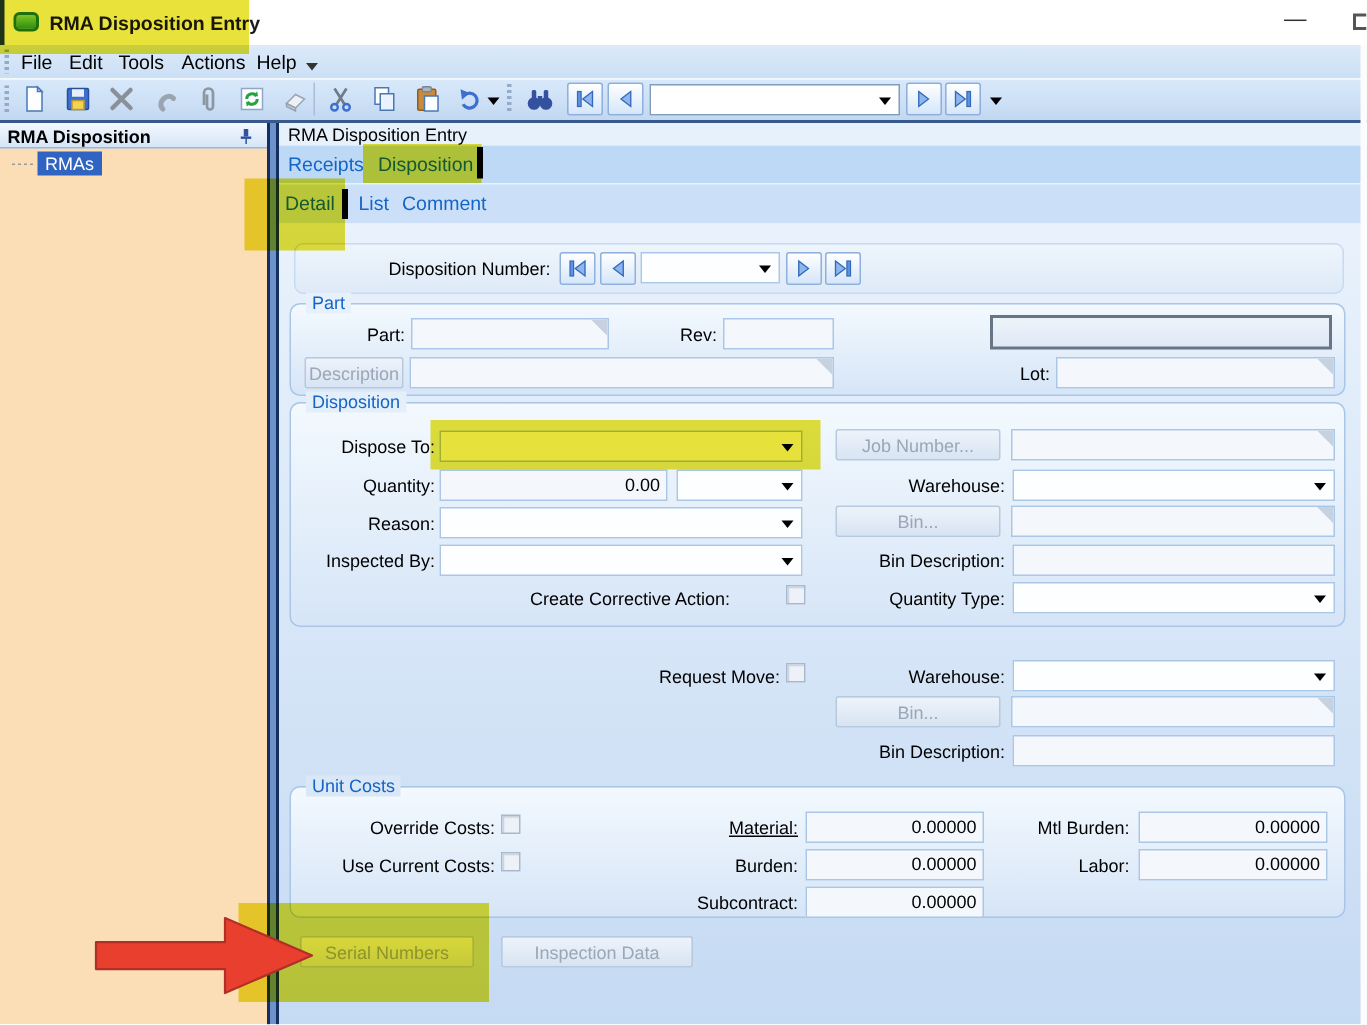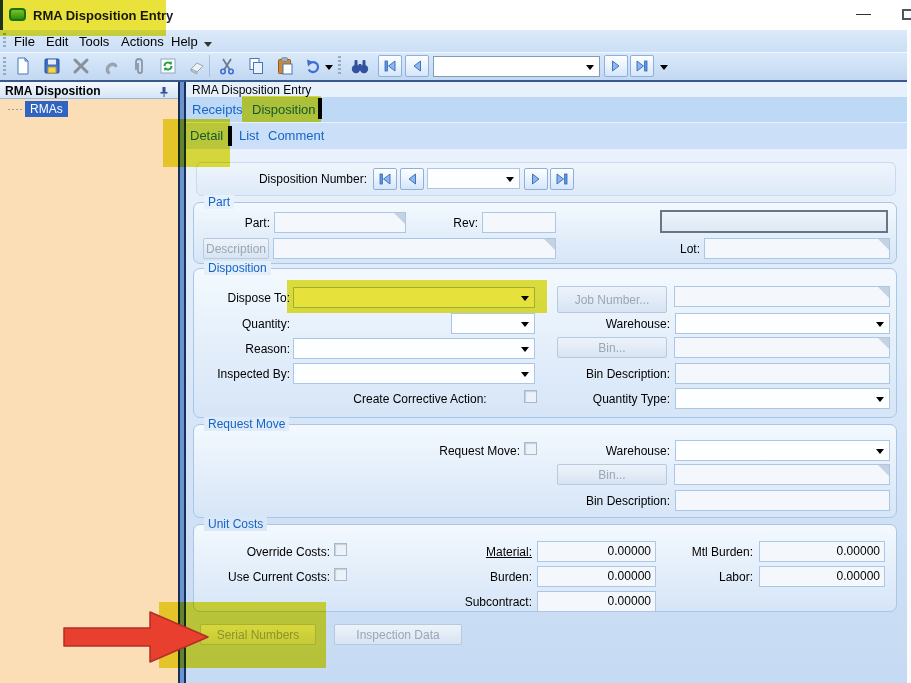--- a/index.html
+++ b/index.html
@@ -258,42 +258,40 @@
   <div class="abs btn-dis" style="left:203px;top:238px;width:66px;height:21px;">Description</div>
   <div class="abs inp fold" style="left:273px;top:238px;width:283px;"></div>
   <div class="abs lbl" style="left:660px;top:242px;width:40px;">Lot:</div>
   <div class="abs inp fold" style="left:704px;top:238px;width:186px;"></div>
 
   <div class="abs group" style="left:193px;top:268px;width:704px;height:150px;">
     <span class="legend" style="background:#E4EFFA;">Disposition</span>
   </div>
   <div class="abs lbl" style="left:200px;top:291px;width:90px;">Dispose To:</div>
   <div class="abs dd" style="left:293px;top:287px;width:242px;"></div>
-  <div class="abs btn-dis" style="left:557px;top:286px;width:110px;height:27px;">Job Number...</div>
+  <div class="abs btn-dis" style="left:557px;top:286px;width:110px;height:21px;">Job Number...</div>
   <div class="abs inp fold" style="left:674px;top:286px;width:216px;"></div>
   <div class="abs lbl" style="left:200px;top:317px;width:90px;">Quantity:</div>
+  <div class="abs inp num" style="left:293px;top:313px;width:152px;">0.00</div>
   <div class="abs dd" style="left:451px;top:313px;width:84px;"></div>
   <div class="abs lbl" style="left:560px;top:317px;width:110px;">Warehouse:</div>
   <div class="abs dd" style="left:675px;top:313px;width:215px;"></div>
   <div class="abs lbl" style="left:200px;top:342px;width:90px;">Reason:</div>
   <div class="abs dd" style="left:293px;top:338px;width:242px;"></div>
   <div class="abs btn-dis" style="left:557px;top:337px;width:110px;height:21px;">Bin...</div>
   <div class="abs inp fold" style="left:674px;top:337px;width:216px;"></div>
   <div class="abs lbl" style="left:200px;top:367px;width:90px;">Inspected By:</div>
   <div class="abs dd" style="left:293px;top:363px;width:242px;"></div>
   <div class="abs lbl" style="left:540px;top:367px;width:130px;">Bin Description:</div>
   <div class="abs inp" style="left:675px;top:363px;width:215px;"></div>
   <div class="abs lbl" style="left:320px;top:392px;width:200px;text-align:center;">Create Corrective Action:</div>
   <div class="abs cb" style="left:524px;top:390px;"></div>
   <div class="abs lbl" style="left:540px;top:392px;width:130px;">Quantity Type:</div>
   <div class="abs dd" style="left:675px;top:388px;width:215px;"></div>
 
-  <div class="abs group" style="left:193px;top:424px;width:704px;height:94px;">
-    <span class="legend" style="background:#DFEBF8;">Request Move</span>
-  </div>
   <div class="abs lbl" style="left:380px;top:444px;width:140px;">Request Move:</div>
   <div class="abs cb" style="left:524px;top:442px;"></div>
   <div class="abs lbl" style="left:560px;top:444px;width:110px;">Warehouse:</div>
   <div class="abs dd" style="left:675px;top:440px;width:215px;"></div>
   <div class="abs btn-dis" style="left:557px;top:464px;width:110px;height:21px;">Bin...</div>
   <div class="abs inp fold" style="left:674px;top:464px;width:216px;"></div>
   <div class="abs lbl" style="left:540px;top:494px;width:130px;">Bin Description:</div>
   <div class="abs inp" style="left:675px;top:490px;width:215px;"></div>
 
   <div class="abs group" style="left:193px;top:524px;width:704px;height:88px;">

